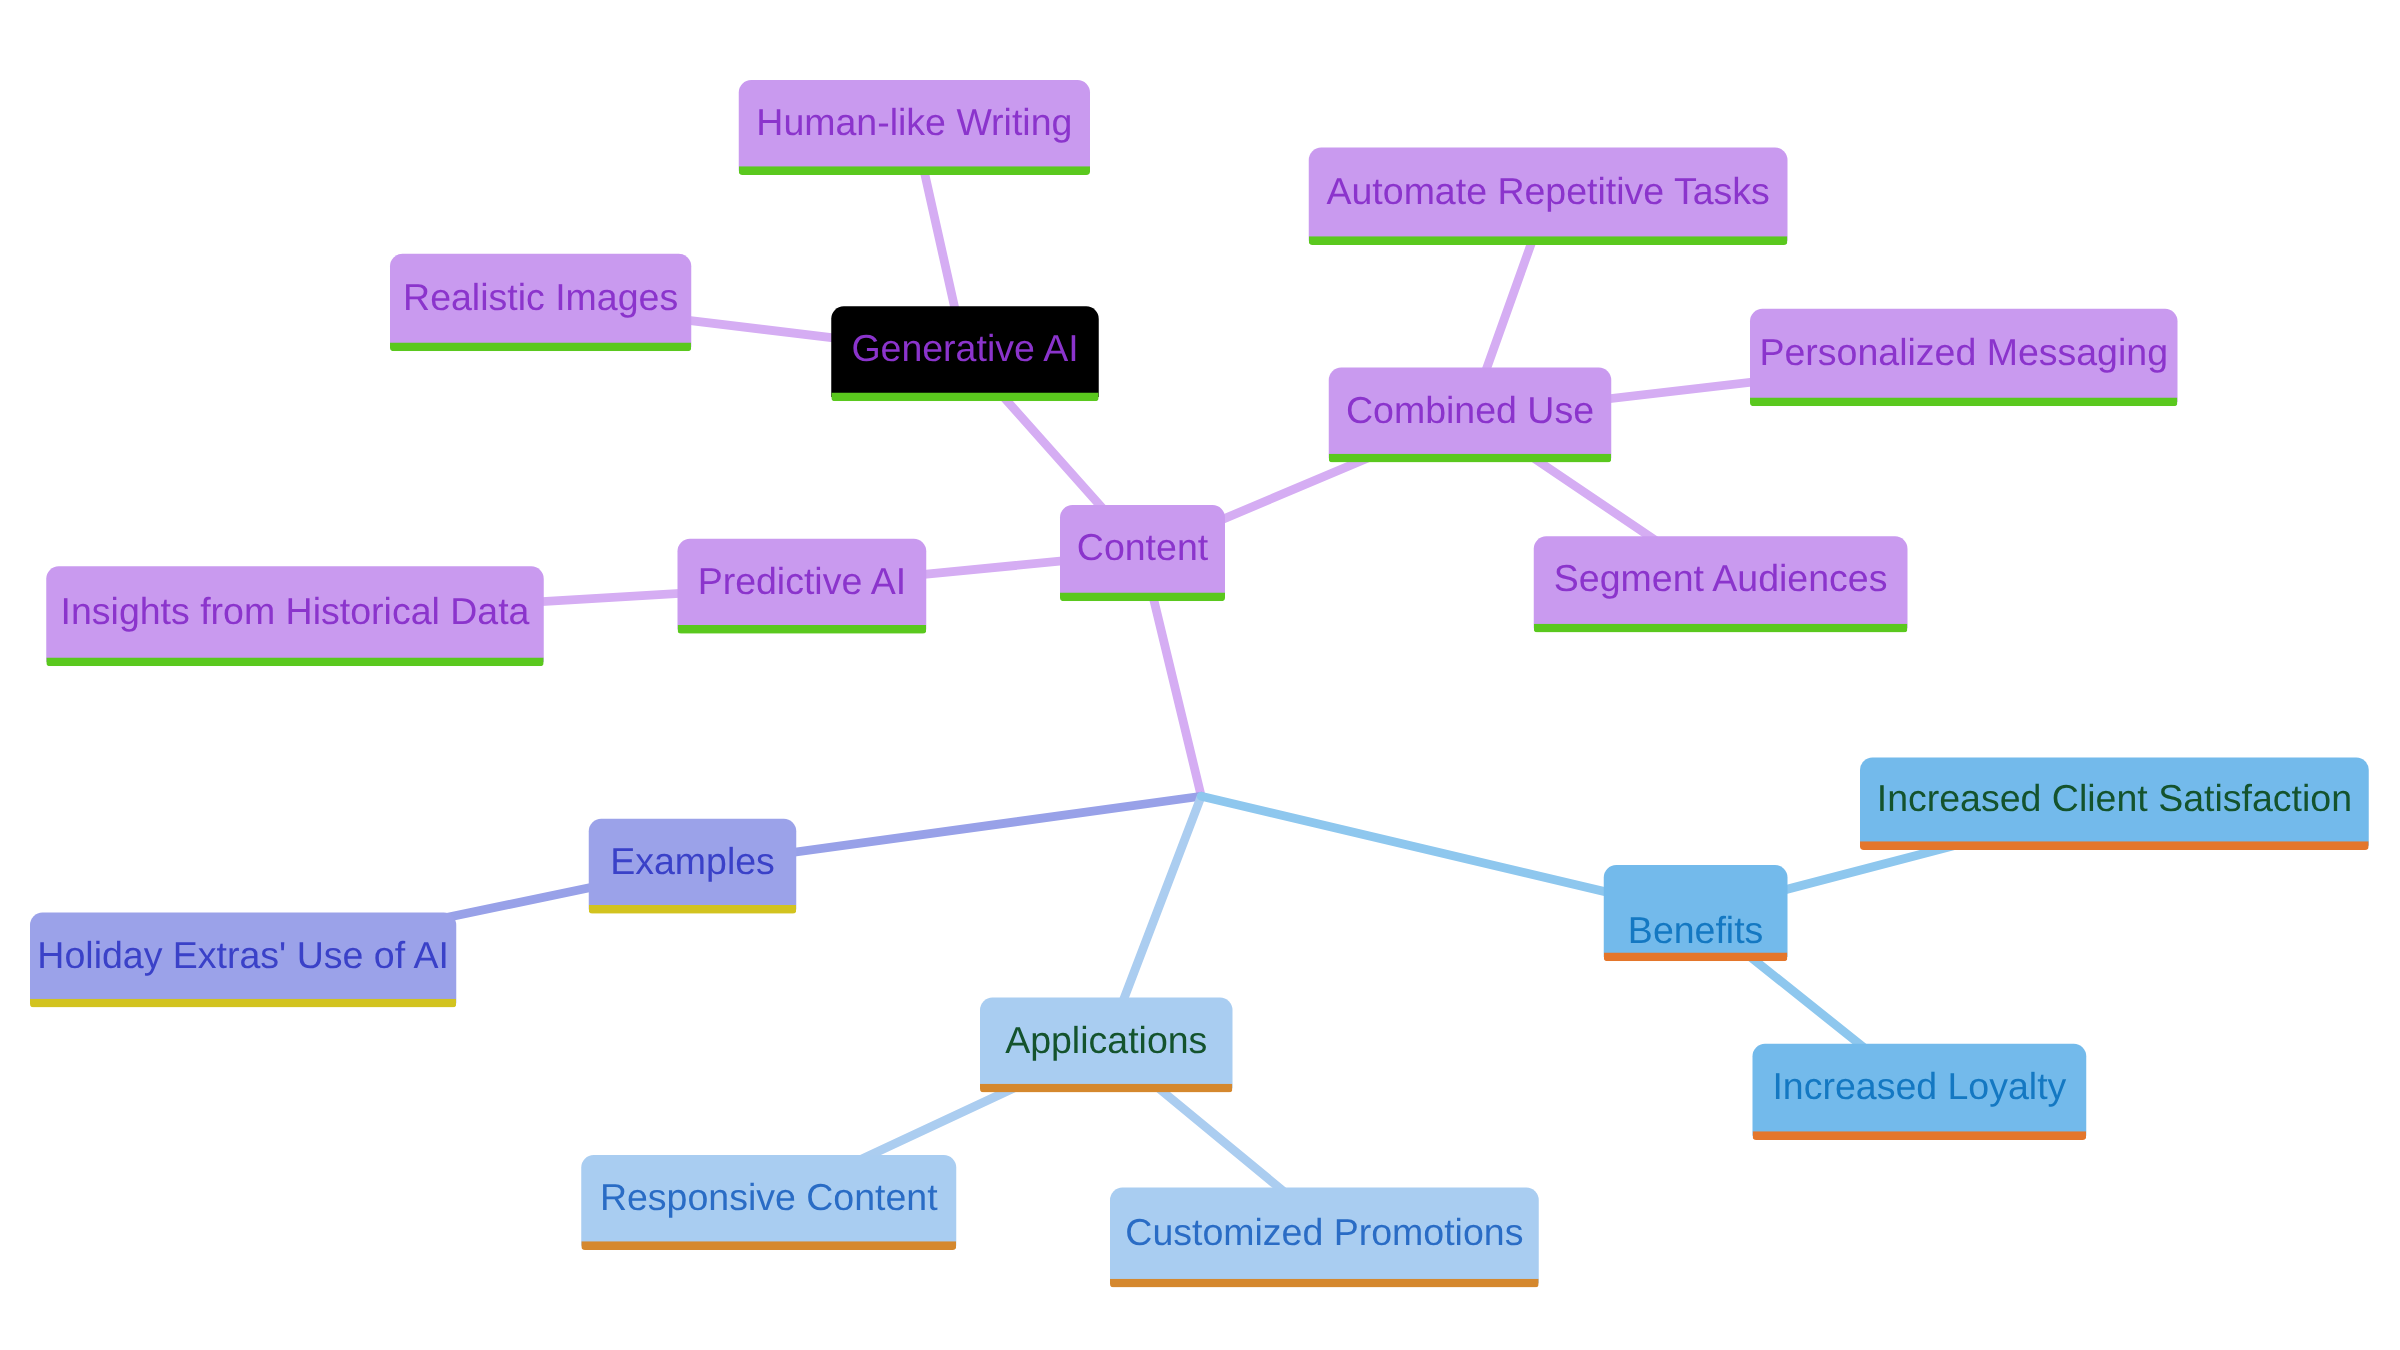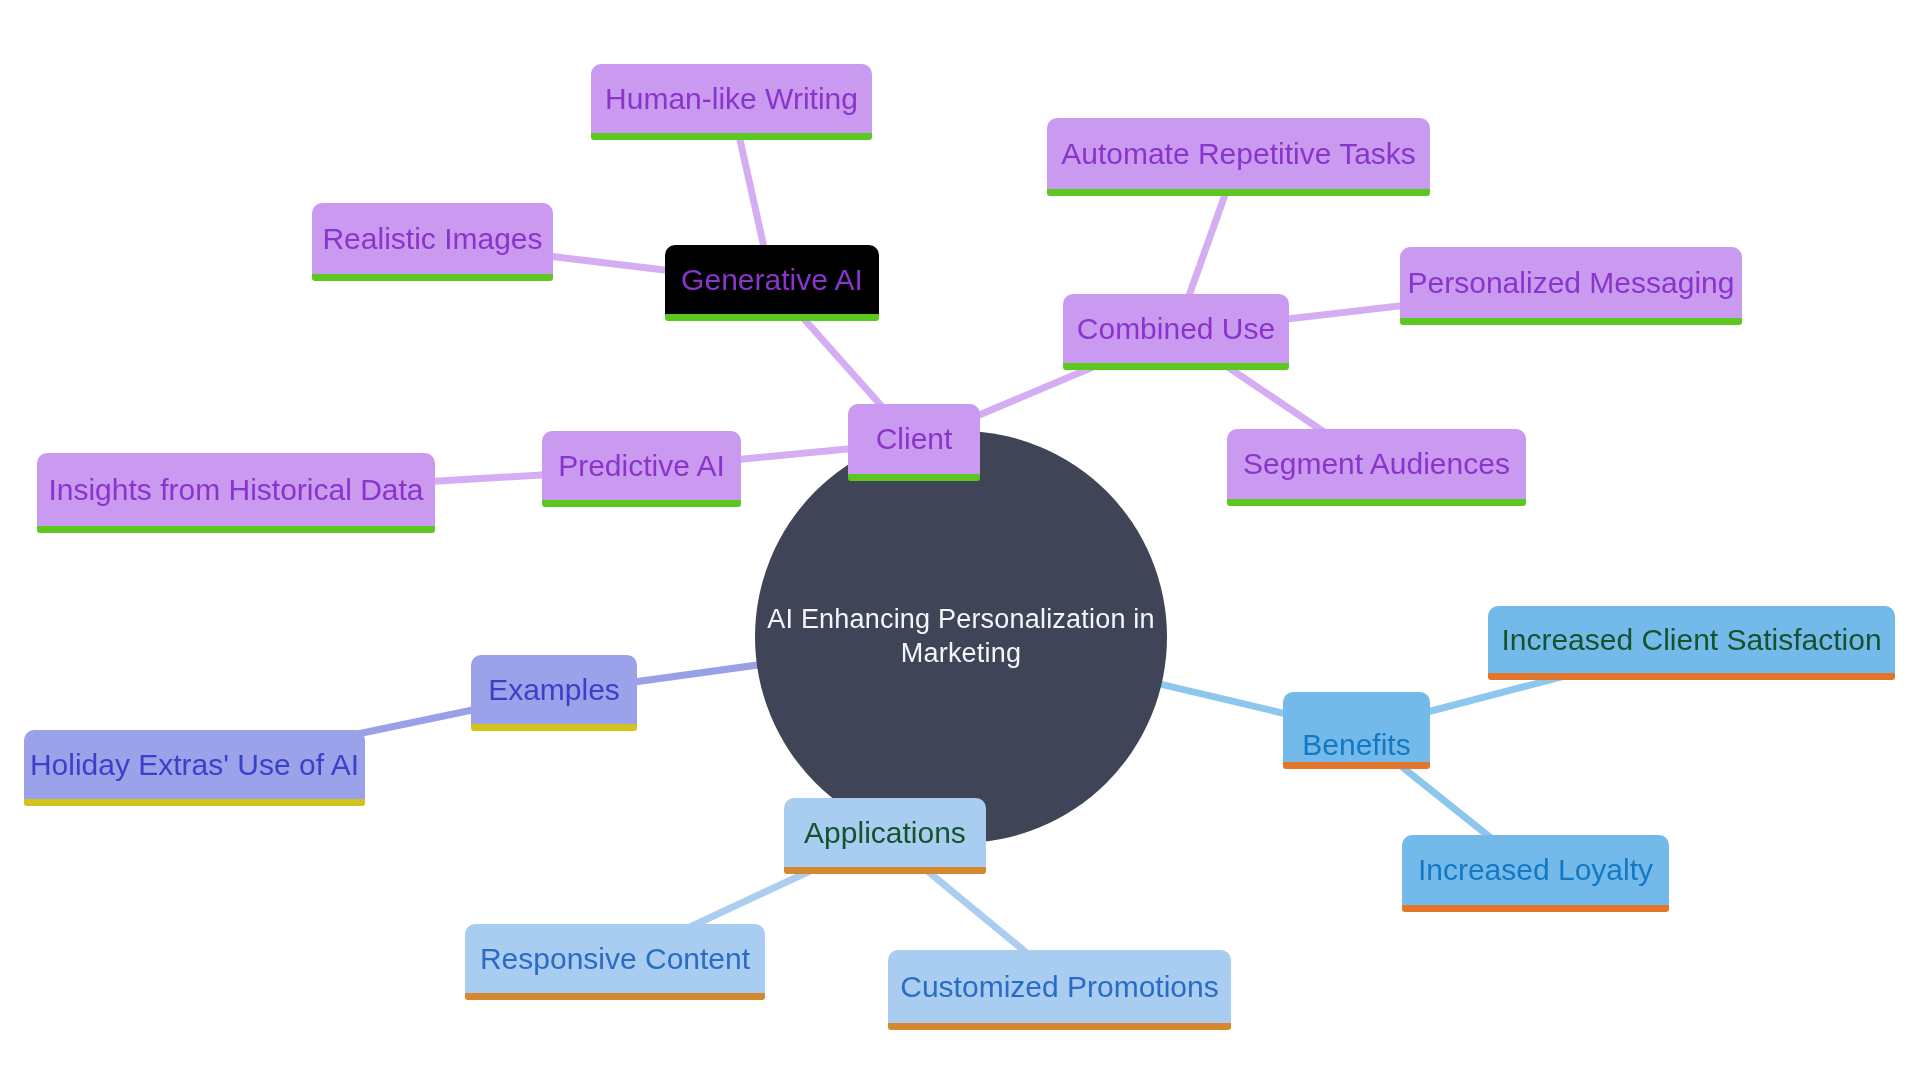--- a/index.html
+++ b/index.html
@@ -39,26 +39,23 @@
       <line x1="1176" y1="332" x2="1376.5" y2="467.5" stroke="#d5adf3" stroke-width="7" stroke-linecap="round"></line>
       <line x1="961" y1="637" x2="554" y2="693" stroke="#98a1e8" stroke-width="7" stroke-linecap="round"></line>
       <line x1="554" y1="693" x2="194.5" y2="768" stroke="#98a1e8" stroke-width="7" stroke-linecap="round"></line>
       <line x1="961" y1="637" x2="885" y2="836" stroke="#abcdf0" stroke-width="7" stroke-linecap="round"></line>
       <line x1="885" y1="836" x2="615" y2="962" stroke="#abcdf0" stroke-width="7" stroke-linecap="round"></line>
       <line x1="885" y1="836" x2="1059.5" y2="980" stroke="#abcdf0" stroke-width="7" stroke-linecap="round"></line>
       <line x1="961" y1="637" x2="1356.5" y2="730.5" stroke="#8ec7ee" stroke-width="7" stroke-linecap="round"></line>
       <line x1="1356.5" y1="730.5" x2="1691.5" y2="643" stroke="#8ec7ee" stroke-width="7" stroke-linecap="round"></line>
       <line x1="1356.5" y1="730.5" x2="1535.5" y2="873.5" stroke="#8ec7ee" stroke-width="7" stroke-linecap="round"></line>
     </svg>
-  <div id="central-topic" style="left: 755px; top: 431px; height: 412px; width: 412px; background: rgb(63, 69, 87); color: rgb(245, 246, 250);">
-    <span style="max-width:420px;display:inline-block;white-space:normal;">AI Enhancing Personalization in Marketing</span>
-  </div>
   <div id="nodes">
       <div class="node" style="left: 848px; top: 404px; width: 132px; height: 77px; background: rgb(201, 154, 239); color: rgb(139, 52, 204); border-bottom: 7px solid rgb(90, 200, 30);">
-        <span>Client</span>
+        <span>Content</span>
       </div>
       <div class="node" style="left: 665px; top: 245px; width: 214px; height: 76px; background: #000000; color: rgb(139, 52, 204); border-bottom: 7px solid rgb(90, 200, 30);">
         <span>Generative AI</span>
       </div>
       <div class="node" style="left: 591px; top: 64px; width: 281px; height: 76px; background: rgb(201, 154, 239); color: rgb(139, 52, 204); border-bottom: 7px solid rgb(90, 200, 30);">
         <span>Human-like Writing</span>
       </div>
       <div class="node" style="left: 312px; top: 203px; width: 241px; height: 78px; background: rgb(201, 154, 239); color: rgb(139, 52, 204); border-bottom: 7px solid rgb(90, 200, 30);">
         <span>Realistic Images</span>
       </div>

